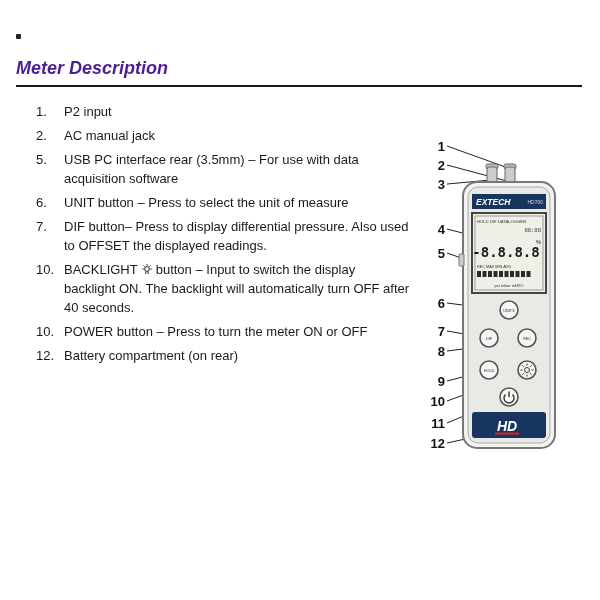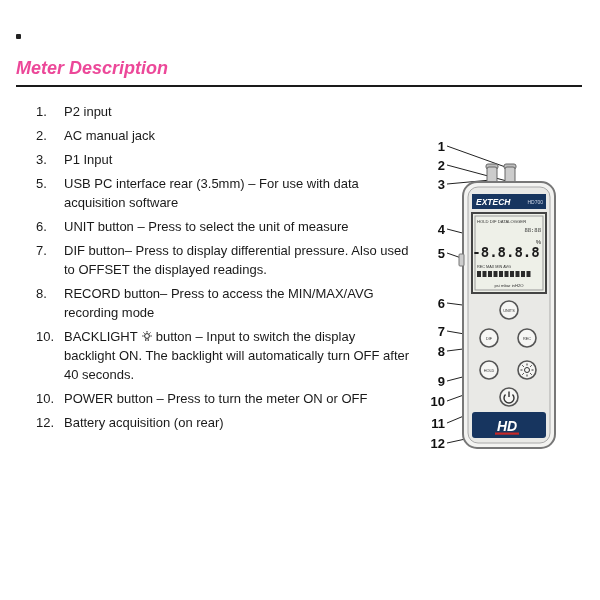--- a/index.html
+++ b/index.html
@@ -14,21 +14,21 @@
   .artifact {
     position: absolute; left: 16px; top: 34px;
     width: 5px; height: 5px; background: #222; border-radius: 1px;
   }
   .title {
     margin: 58px 18px 0 16px;
     font-size: 18px;
     line-height: 21px;
     font-weight: bold;
     font-style: italic;
-    color: #ec4899;
+    color: #4c1d95;
     padding-bottom: 6px;
     border-bottom: 2px solid #1a1a1a;
   }
   .body-area {
     margin: 15px 14px 0 30px;
     font-size: 13px;
     line-height: 19px;
   }
   .figure {
     float: right;
@@ -181,36 +181,34 @@
           <text x="86" y="291" font-size="14" font-weight="bold" font-style="italic" fill="#ffffff" text-anchor="middle">HD</text>
           <rect x="74" y="292.5" width="24" height="2.2" fill="#c62828"></rect>
         </g>
       </g>
     </svg>
   </div>
 
   <ol class="parts">
     <li class="part"><span class="num">1.</span><span class="txt">P2 input</span></li>
     <li class="part"><span class="num">2.</span><span class="txt">AC manual jack</span></li>
-    <li class="part"><span class="num">3.</span><span class="txt">P1 Input</span></li>
     <li class="part"><span class="num">5.</span><span class="txt">USB PC interface rear (3.5mm) – For use with data acquisition software</span></li>
     <li class="part"><span class="num">6.</span><span class="txt">UNIT button – Press to select the unit of measure</span></li>
     <li class="part"><span class="num">7.</span><span class="txt">DIF button– Press to display differential pressure. Also used to OFFSET the displayed readings.</span></li>
-    <li class="part"><span class="num">8.</span><span class="txt">RECORD button– Press to access the MIN/MAX/AVG recording mode</span></li>
     <li class="part">
       <span class="num">10.</span><span class="txt"><span>BACKLIGHT</span><svg class="bulb-icon" width="12" height="13" viewBox="0 0 12 13">
             <g stroke="#222" stroke-width="1" fill="none">
               <circle cx="6" cy="6" r="2.4"></circle>
               <line x1="6" y1="1" x2="6" y2="2.6"></line>
               <line x1="1.2" y1="6" x2="2.6" y2="6"></line>
               <line x1="9.4" y1="6" x2="10.8" y2="6"></line>
               <line x1="2.5" y1="2.5" x2="3.6" y2="3.6"></line>
               <line x1="9.5" y1="2.5" x2="8.4" y2="3.6"></line>
               <line x1="4.8" y1="8.6" x2="4.8" y2="11"></line>
               <line x1="7.2" y1="8.6" x2="7.2" y2="11"></line>
             </g>
           </svg><span>button – Input to switch the display</span><br><span>backlight ON. The backlight will automatically turn OFF after 40 seconds.</span></span>
     </li>
     <li class="part"><span class="num">10.</span><span class="txt">POWER button – Press to turn the meter ON or OFF</span></li>
-    <li class="part"><span class="num">12.</span><span class="txt">Battery acquisition (on rear)</span></li>
+    <li class="part"><span class="num">12.</span><span class="txt">Battery compartment (on rear)</span></li>
   </ol>
 
 </div>
 
 </body></html>

